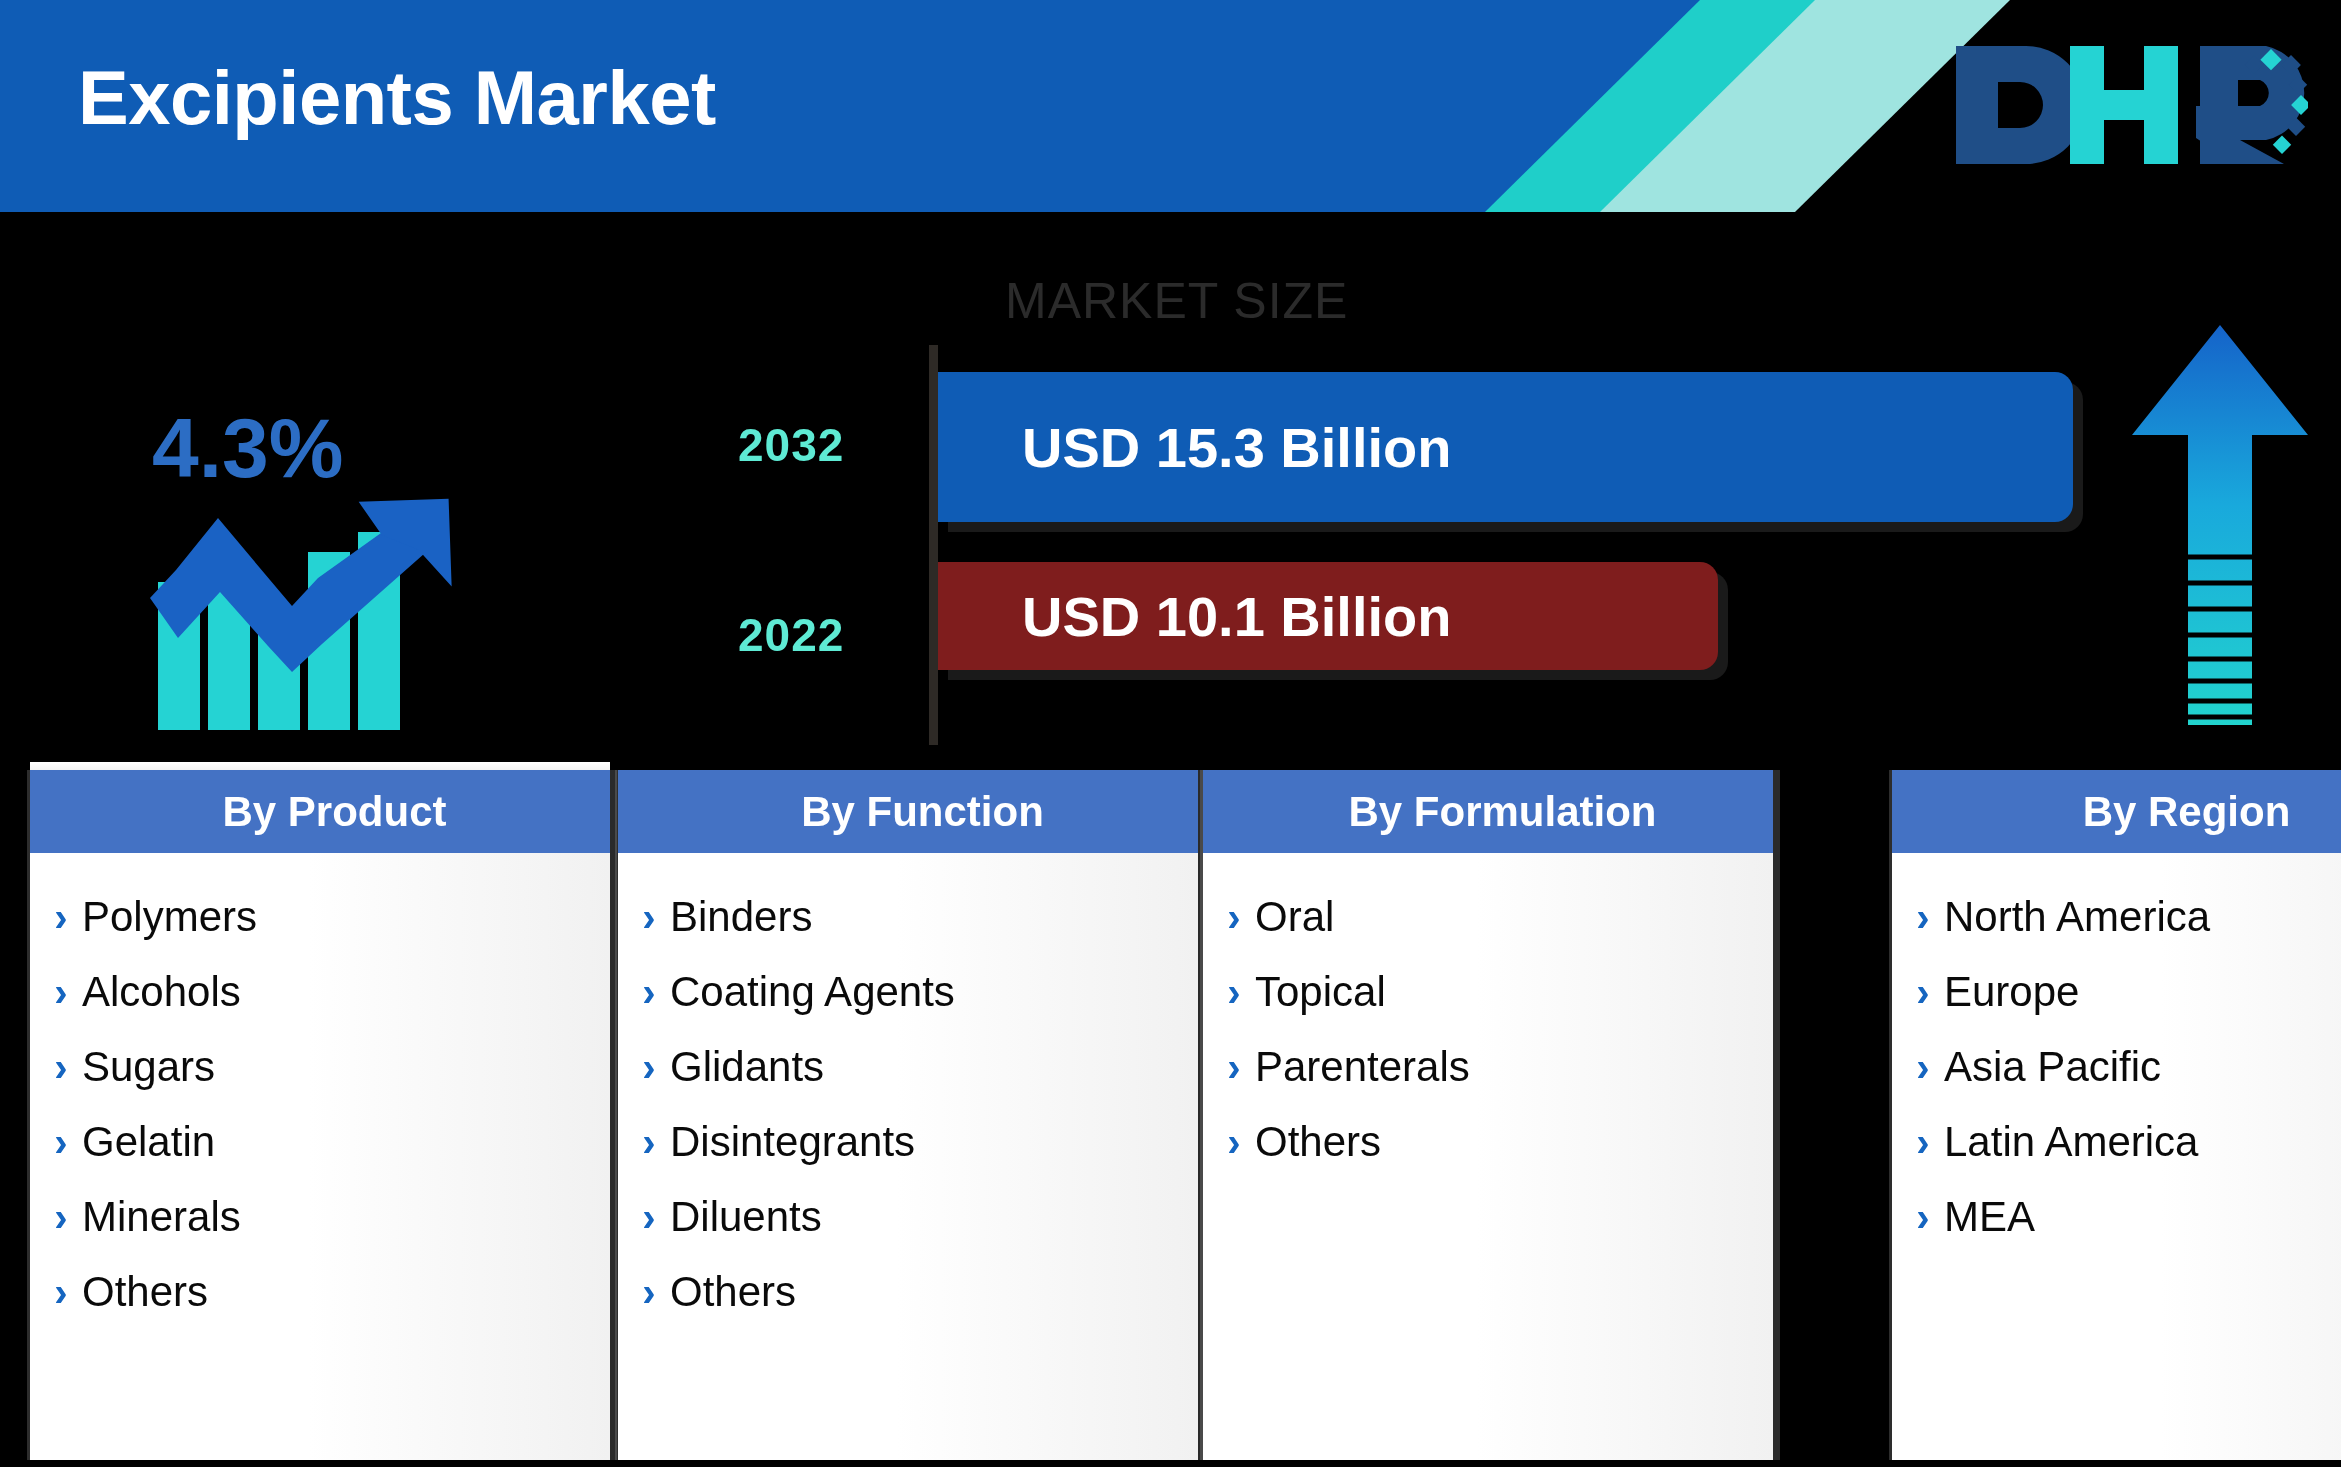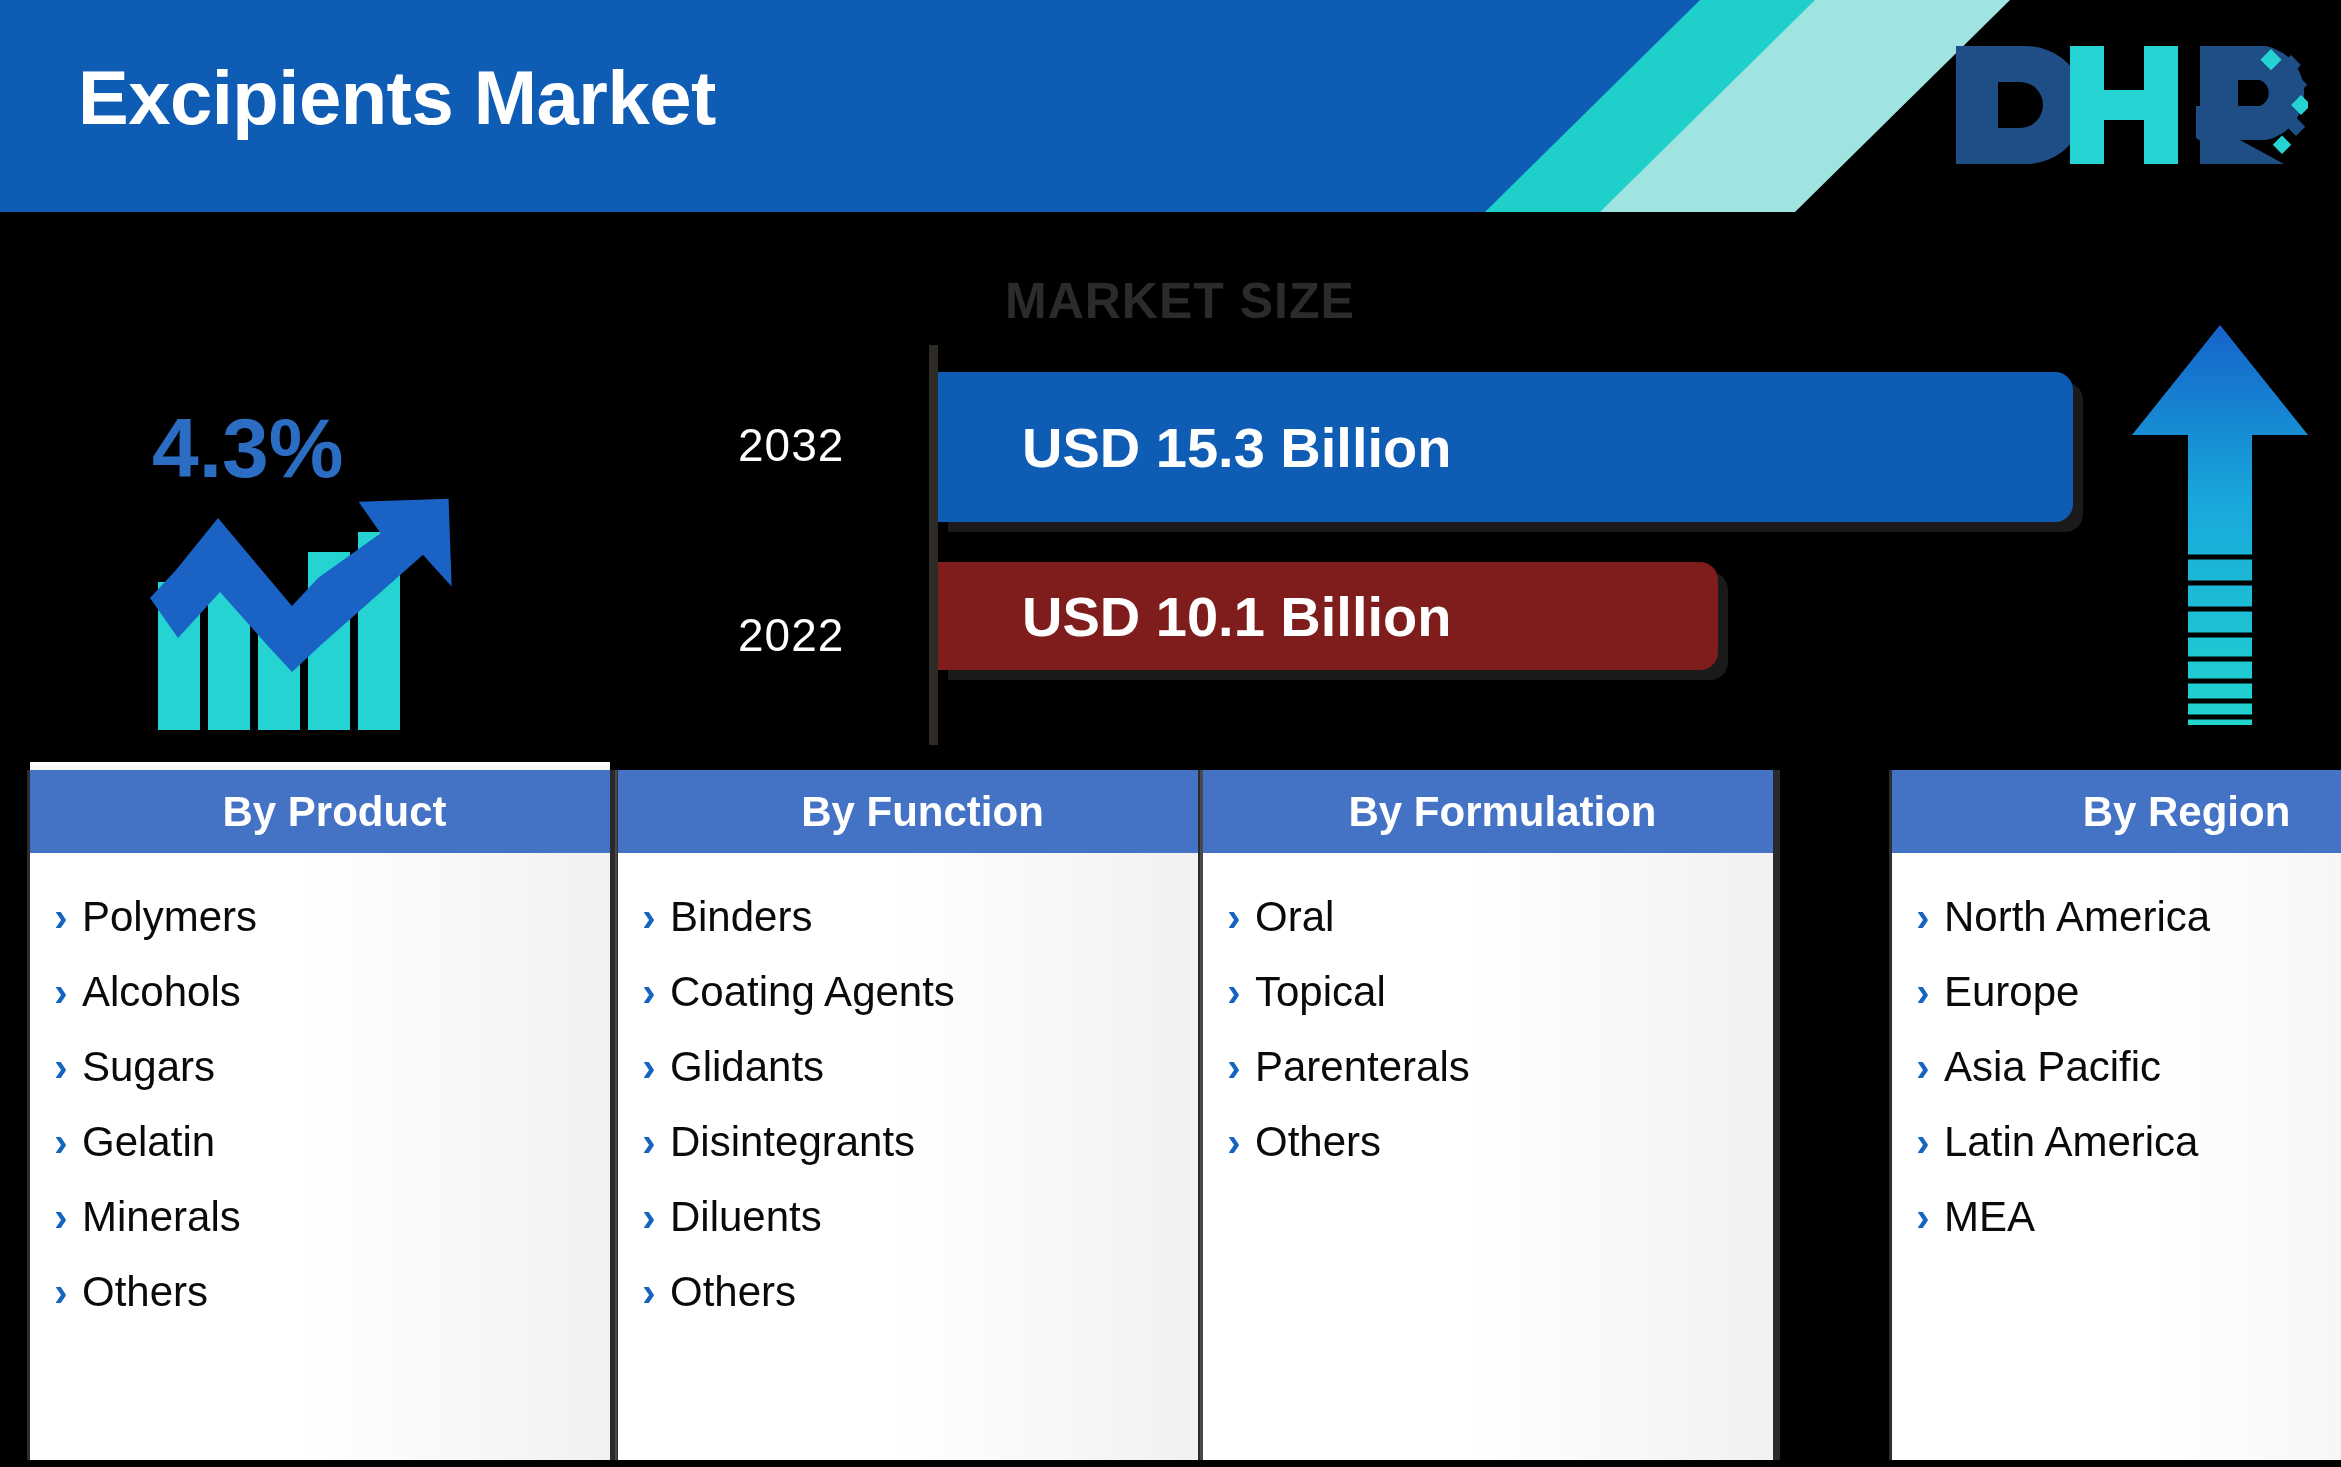--- a/index.html
+++ b/index.html
@@ -78,36 +78,36 @@
     position:absolute;
     left:150px; top:490px;
     width:370px; height:240px;
   }
 
   
   .ms-label {
     position:absolute;
     left:1005px; top:272px;
     font-size:50px;
-    font-weight:bold;
+    font-weight:normal;
     color:#2B2B2B;
     letter-spacing:1px;
     white-space:nowrap;
   }
   .ms-axis {
     position:absolute;
     left:929px; top:345px;
     width:9px; height:400px;
     background:#2E2A26;
   }
   .ms-year {
     position:absolute;
     font-size:46px;
-    font-weight:normal;
-    color:#ffffff;
+    font-weight:bold;
+    color:#5eead4;
     letter-spacing:1px;
     white-space:nowrap;
   }
   .ms-bar {
     position:absolute;
     display:flex;
     align-items:center;
     border-radius:0 18px 18px 0;
     box-shadow: 10px 10px 0 rgba(255,255,255,0.10);
   }

